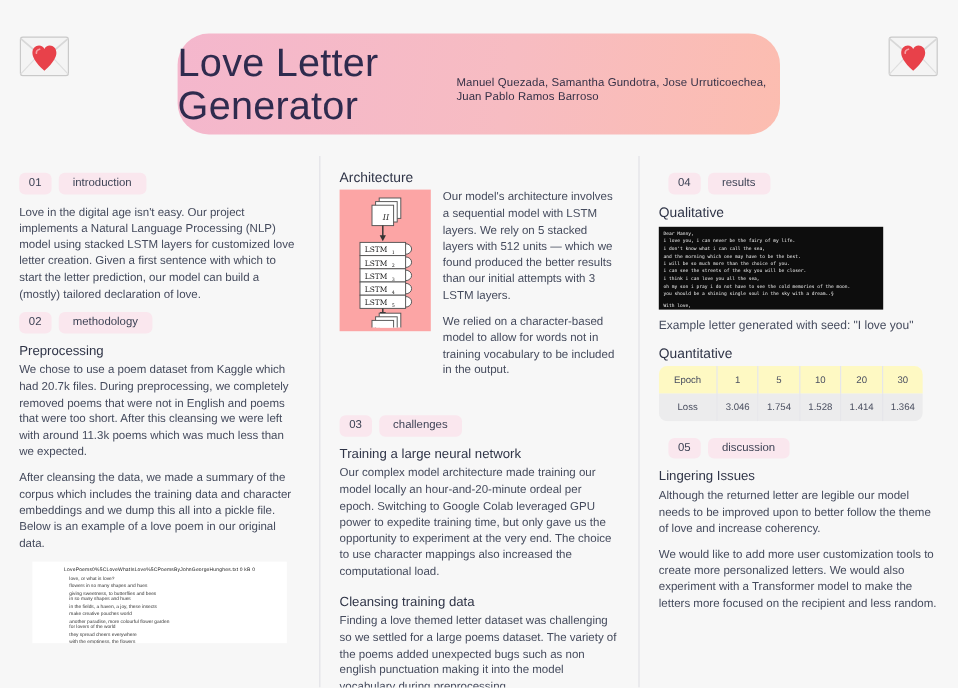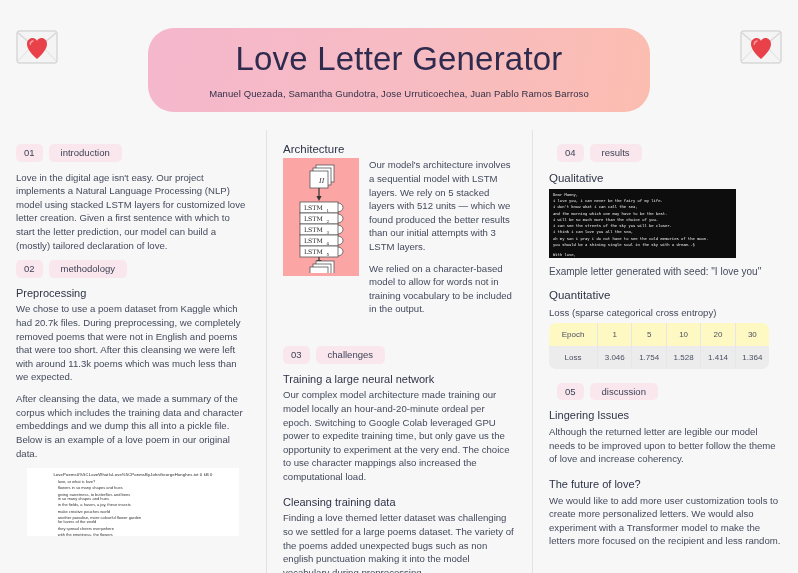--- a/index.html
+++ b/index.html
@@ -21,21 +21,21 @@
     border-radius:3px;
   }
   .envelope.left{left:16px;}
   .envelope.right{right:16px;}
   .env-svg{display:block;width:42px;height:34px;}
 
   .title-card{
     position:absolute;left:148px;top:16px;width:502px;height:84px;
     border-radius:26px;
     background:linear-gradient(100deg,#f4b7cd 0%,#f7bcc2 55%,#fcbdb0 100%);
-    display:flex;flex-direction:column;align-items:center;justify-content:center;
+    display:flex;align-items:center;justify-content:center;
   }
   .poster-title{
     font-size:33px;font-weight:400;letter-spacing:0.2px;
     color:#2f2b4e;line-height:1.1;margin:0;padding:0;
     font-family:"Liberation Sans", sans-serif;
   }
   .poster-authors{
     font-size:9.5px;color:#343046;margin-top:10px;letter-spacing:0.1px;
   }
 
@@ -276,21 +276,20 @@
           <div>i think i can love you all the sea,</div>
           <div>oh my son i pray i do not have to see the cold memories of the moon.</div>
           <div>you should be a shining single soul in the sky with a dream..§</div>
           <div class="term-blank">&nbsp;</div>
           <div>With love,</div>
         </div>
 
       <p class="caption">Example letter generated with seed: "I love you"</p>
 
       <h3 class="sub" style="font-size:11.5px;margin-top:10px;">Quantitative</h3>
-      <div class="loss-label">Loss (sparse categorical cross entropy)</div>
 
       <table class="loss-table">
         <thead>
           <tr>
               <th>Epoch</th>
               <th>1</th>
               <th>5</th>
               <th>10</th>
               <th>20</th>
               <th>30</th>
@@ -308,18 +307,17 @@
         </tbody>
       </table>
 
       <div class="chips" style="margin-left:8px;margin-top:14px;">
         <span class="chip num">05</span>
         <span class="chip name">discussion</span>
       </div>
 
       <h3 class="sub">Lingering Issues</h3>
       <p class="body">Although the returned letter are legible our model needs to be improved upon to better follow the theme of love and increase coherency.</p>
-      <h3 class="sub" style="margin-top:12px;">The future of love?</h3>
       <p class="body">We would like to add more user customization tools to create more personalized letters. We would also experiment with a Transformer model to make the letters more focused on the recipient and less random.</p>
     </div>
 
   </div>
 </div>
 
 </body></html>

